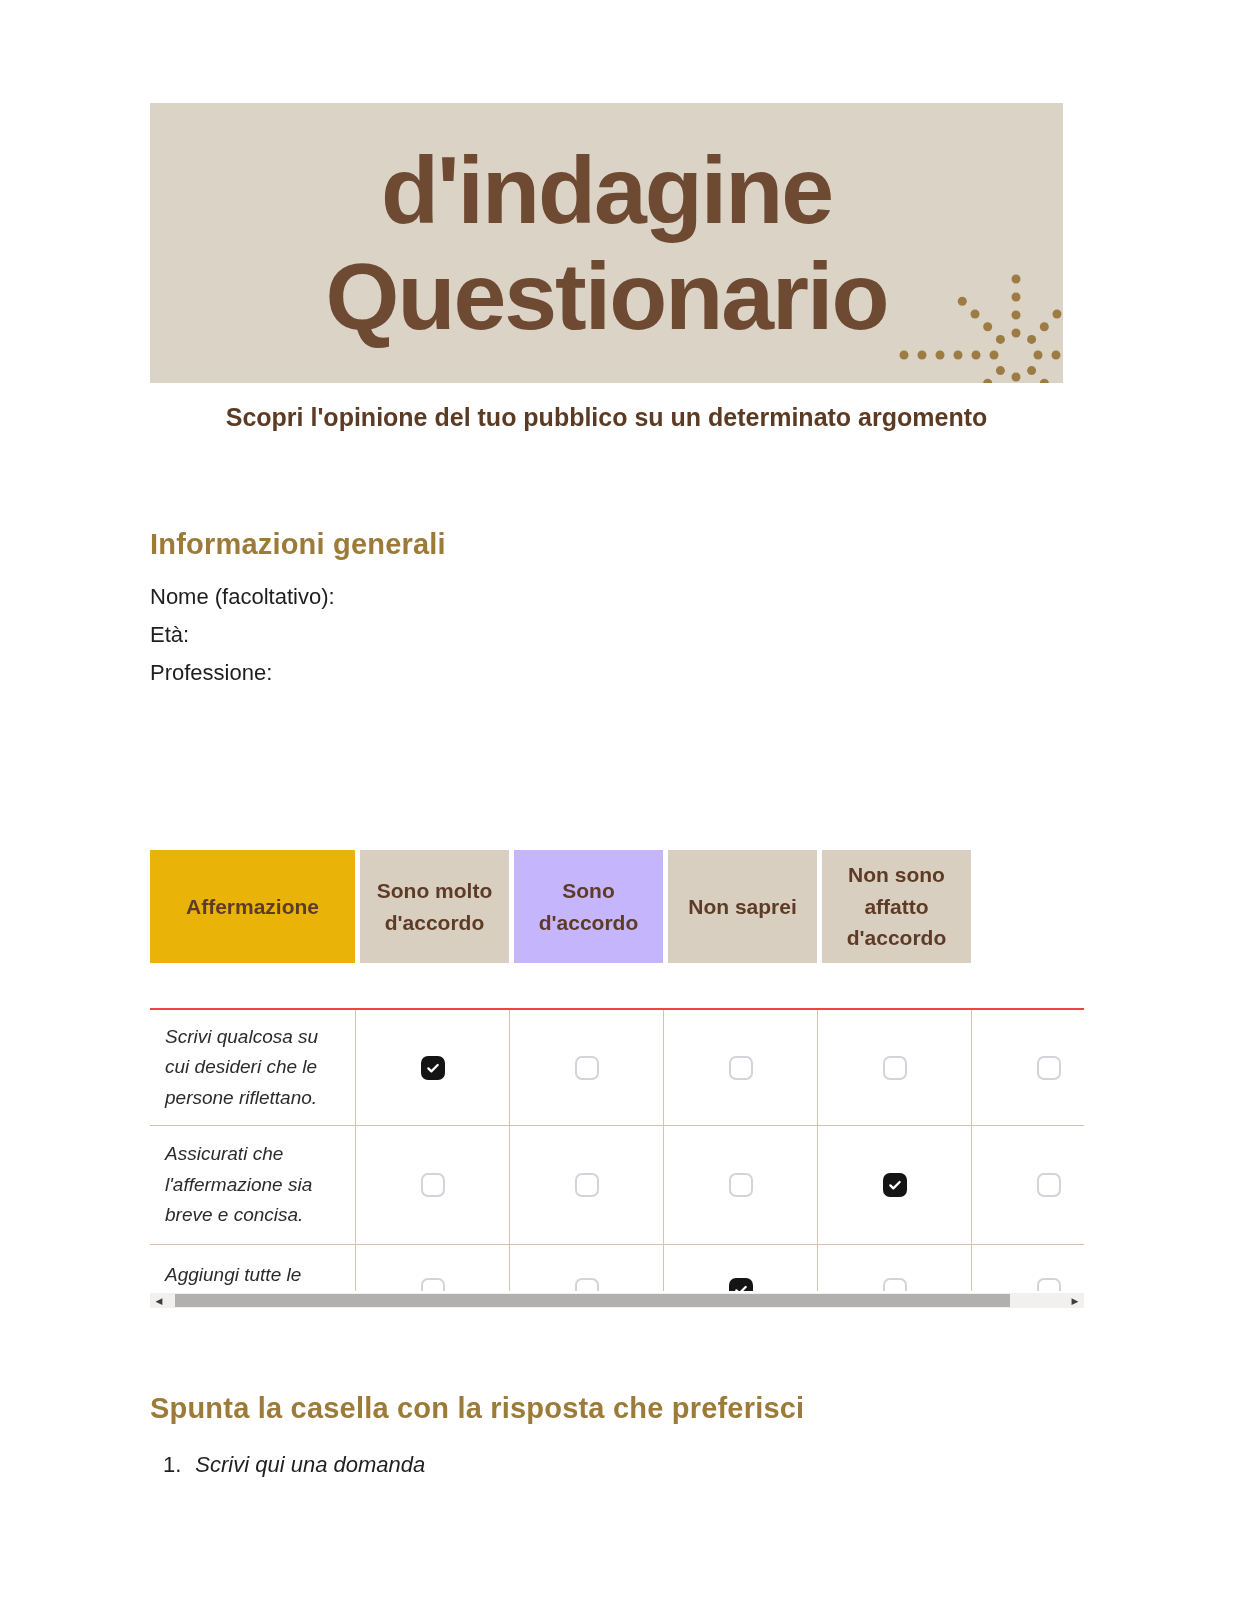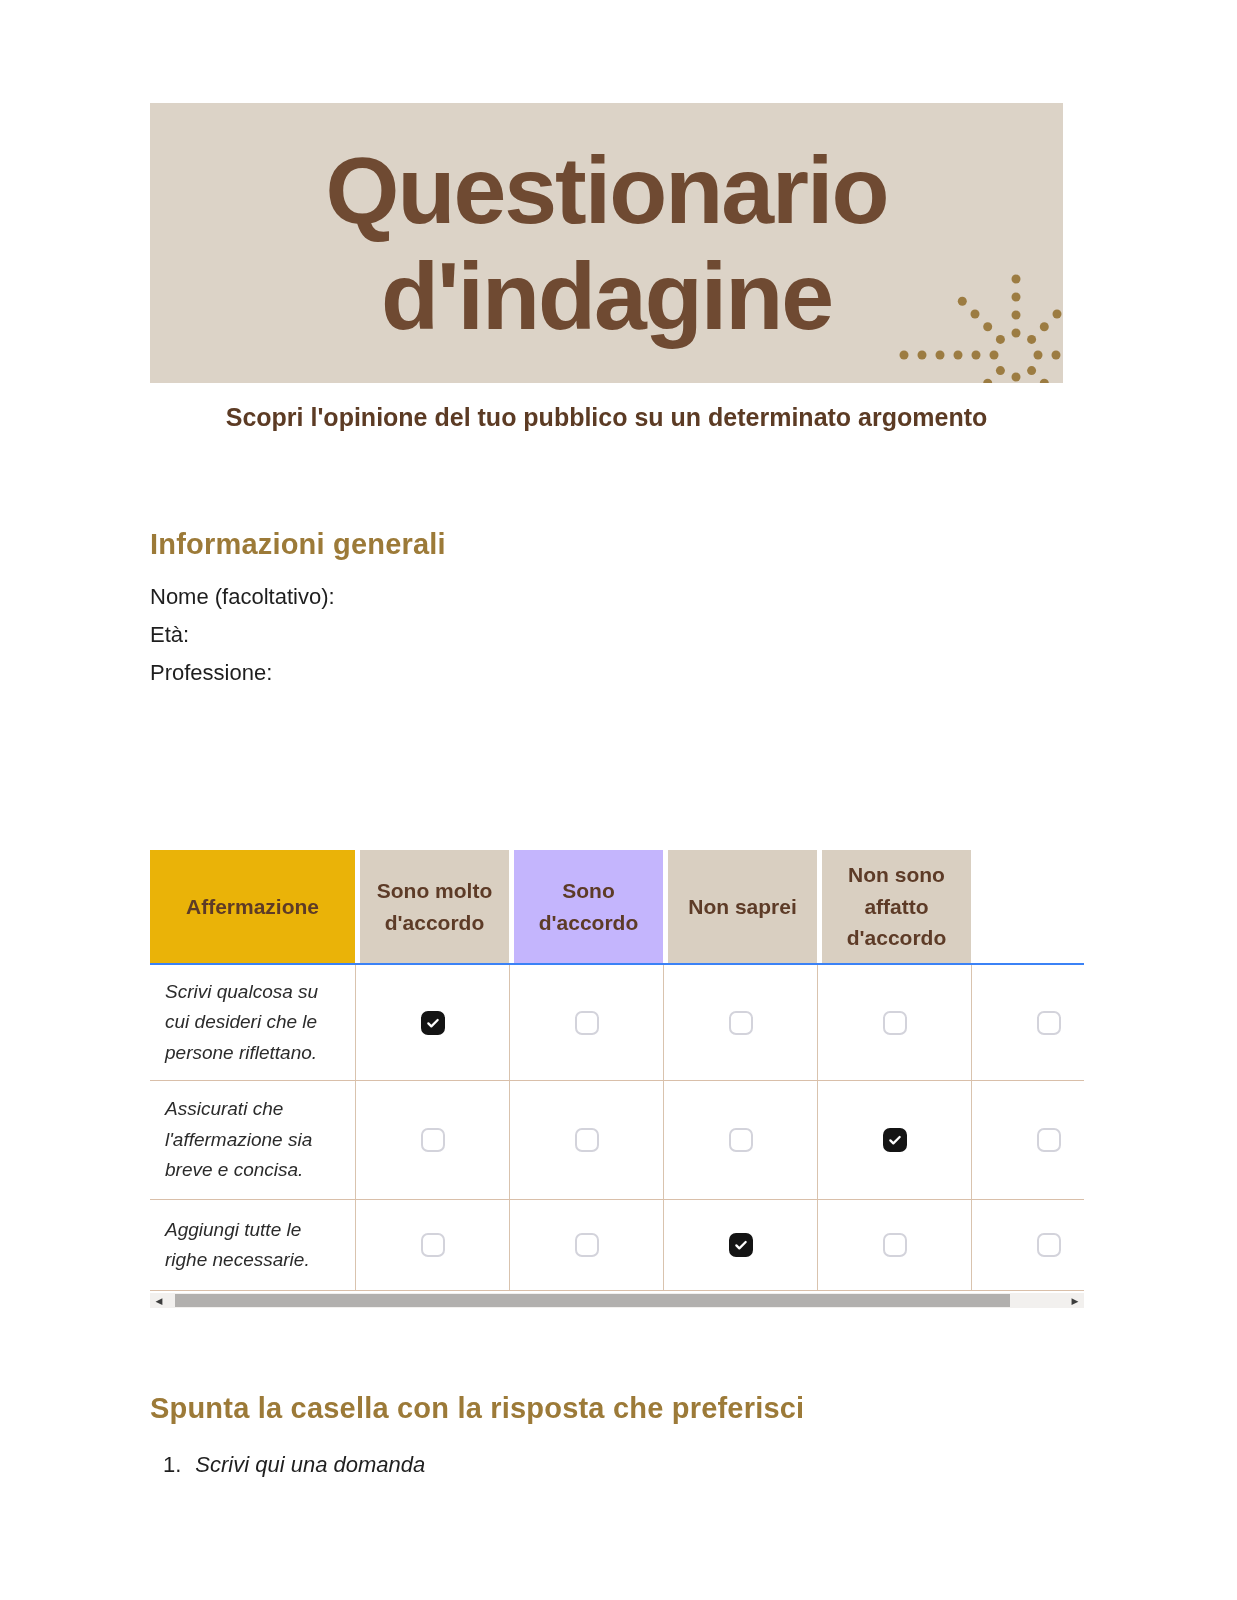--- a/index.html
+++ b/index.html
@@ -46,21 +46,21 @@
   .gcell { flex-shrink:0; }
   .head-cell {
     display:flex; align-items:center; justify-content:center;
     text-align:center; font-size:21px; font-weight:700; color:#5d3b27;
     line-height:1.5; padding:0 6px;
   }
   .head-cell.c0 { width:205px; background:#eab308; }
   .head-cell.cb { width:154px; border-left:5px solid #ffffff; }
   .head-cell.odd  { background:#d9cfc1; }
   .head-cell.even { background:#c4b5fd; }
-  .grid-body { border-top:2px solid #3b82f6; border-bottom:1px solid #d9bfa9; }
+  .grid-body { border-top:2px solid #ef4444; border-bottom:1px solid #d9bfa9;margin-top:45px; }
   .grid-row { display:flex; }
   .grid-row + .grid-row { border-top:1px solid #d9bfa9; }
   .grid-row:nth-child(1) { height:115px; }
   .grid-row:nth-child(2) { height:119px; }
   .grid-row:nth-child(3) { height:91px; }
   .stmt-cell {
     width:205px; display:flex; align-items:center;
     padding:8px 14px 8px 15px;
     font-style:italic; font-size:19px; line-height:1.6; color:#2b2b2b;
   }
@@ -98,22 +98,22 @@
   .choice-number { font-style:normal; margin-right:14px; }
   .choice-text { font-style:italic; }
 </style>
 </head>
 <body>
 
 <div class="page">
 
   <div class="banner">
     <div class="banner-title">
+      <div>d'indagine</div>
       <div>Questionario</div>
-      <div>d'indagine</div>
     </div>
     <svg class="dots-svg" width="220" height="170" viewBox="0 0 220 170">
         <circle cx="173.0" cy="120.0" r="4.5" fill="#9c7c42"></circle>
         <circle cx="173.0" cy="102.0" r="4.5" fill="#9c7c42"></circle>
         <circle cx="173.0" cy="84.0" r="4.5" fill="#9c7c42"></circle>
         <circle cx="173.0" cy="66.0" r="4.5" fill="#9c7c42"></circle>
         <circle cx="173.0" cy="164.0" r="4.5" fill="#9c7c42"></circle>
         <circle cx="173.0" cy="182.0" r="4.5" fill="#9c7c42"></circle>
         <circle cx="173.0" cy="200.0" r="4.5" fill="#9c7c42"></circle>
         <circle cx="151.0" cy="142.0" r="4.5" fill="#9c7c42"></circle>

